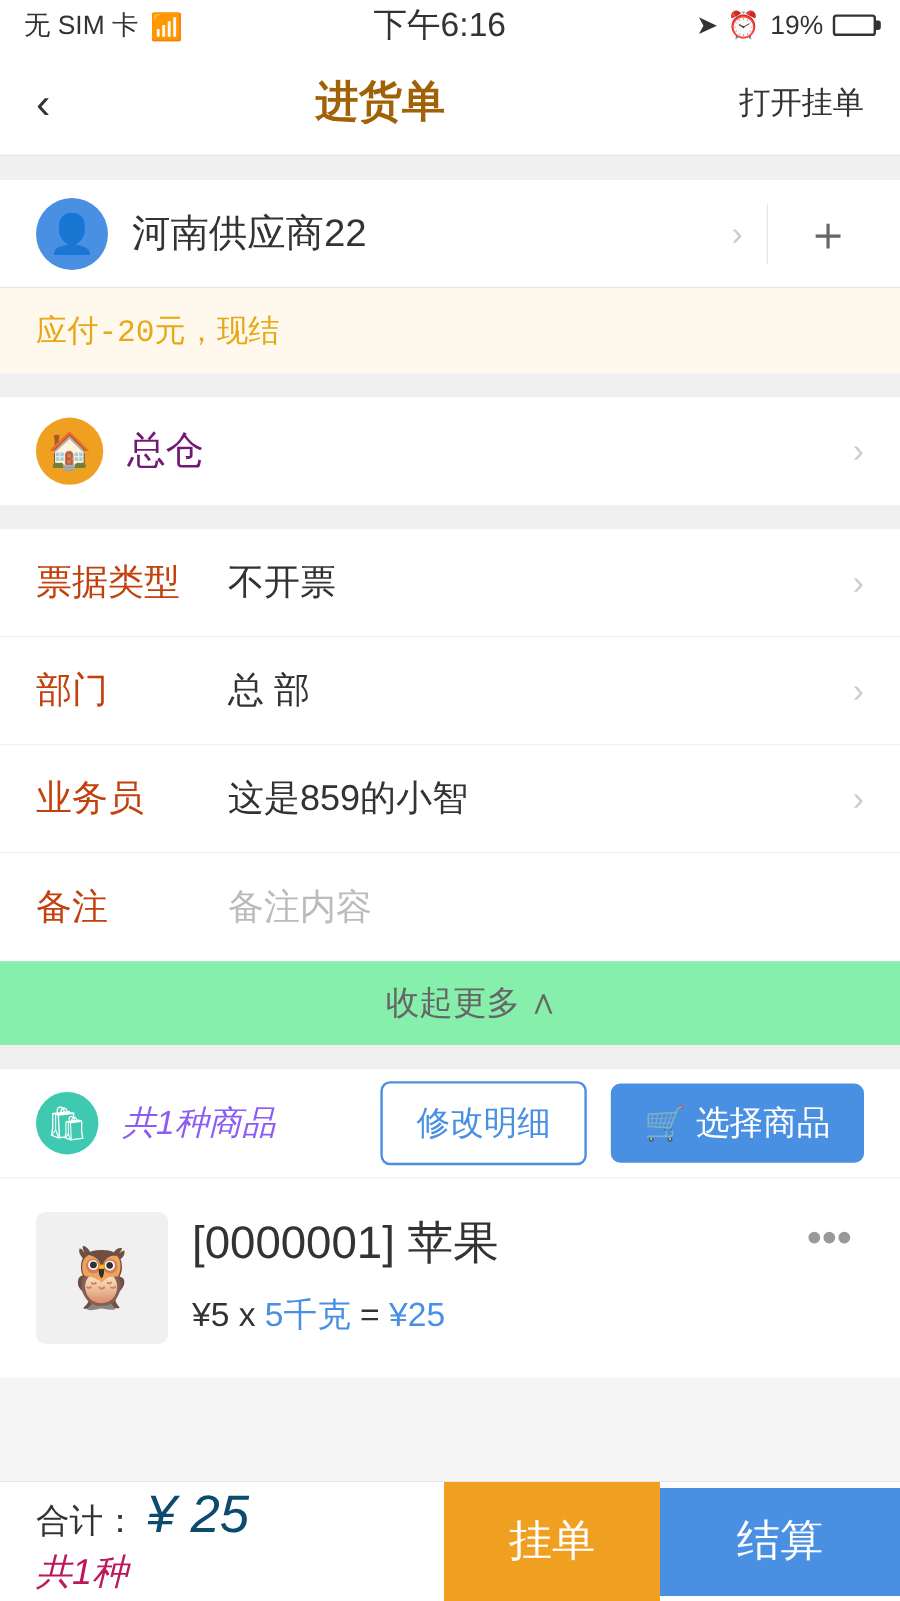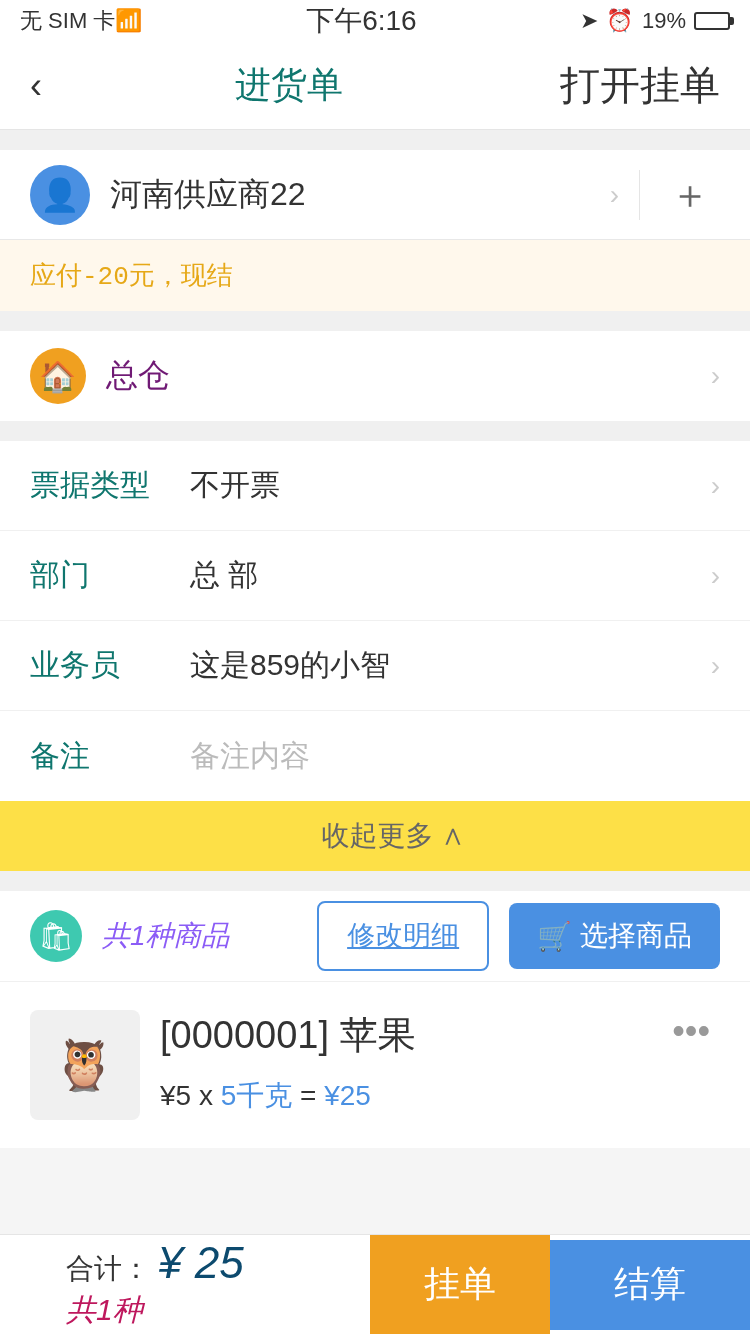--- a/index.html
+++ b/index.html
@@ -17,21 +17,21 @@
     .status-bar {
       background: #fff;
       height: 42px;
       display: flex;
       align-items: center;
       justify-content: space-between;
       padding: 0 20px;
       font-size: 22px;
       color: #333;
     }
-    .status-left { display: flex; align-items: center; gap: 0; }
+    .status-left { display: flex; align-items: flex-end; gap: 10px; }
     .status-center { font-size: 28px; font-weight: 500; }
     .status-right { display: flex; align-items: center; gap: 8px; font-size: 22px; }
     .battery {
       width: 36px; height: 18px; border: 2px solid #333; border-radius: 3px; position: relative; display: inline-block;
     }
     .battery::after {
       content: ''; position: absolute; right: -6px; top: 50%; transform: translateY(-50%);
       width: 4px; height: 8px; background: #333; border-radius: 0 2px 2px 0;
     }
     .battery-fill {
@@ -48,25 +48,25 @@
       padding: 0 30px;
       border-bottom: 1px solid #e5e5e5;
     }
     .nav-back {
       font-size: 36px;
       color: #333;
       cursor: pointer;
     }
     .nav-title {
       font-size: 36px;
-      font-weight: 400;
-      color: #0f766e;
+      font-weight: 700;
+      color: #a16207;
     }
     .nav-action {
-      font-size: 40px;
+      font-size: 26px;
       color: #333;
       margin-left: 24px;
     }
 
     
     .section-gap { height: 20px; background: #f0f0f0; }
 
     
     .supplier-row {
       background: #fff;
@@ -131,37 +131,37 @@
     .form-row {
       display: flex;
       align-items: center;
       padding: 0 30px;
       height: 90px;
       border-bottom: 1px solid #f0f0f0;
     }
     .form-row:last-child { border-bottom: none; }
     .form-label {
       font-size: 30px;
-      color: #0f766e;
+      color: #c2410c;
       width: 160px;
       flex-shrink: 0;
     }
     .form-value {
       flex: 1;
       font-size: 30px;
       color: #333;
     }
     .form-value.placeholder {
       color: #bbb;
       font-family: Liberation Serif, serif;
     }
 
     
     .collapse-row {
-      background: #fde047;
+      background: #86efac;
       height: 70px;
       display: flex;
       align-items: center;
       justify-content: center;
       font-size: 28px;
       color: #666;
       padding-left: 36px;
     }
 
     
@@ -185,21 +185,20 @@
       font-style: italic;
     }
     .btn-outline {
       border: 2px solid #4a90e2;
       color: #4a90e2;
       background: #fff;
       padding: 14px 28px;
       border-radius: 8px;
       font-size: 28px;
       cursor: pointer;
-      text-decoration: underline;
     }
     .btn-primary {
       background: #4a90e2;
       color: #fff;
       padding: 14px 28px;
       border-radius: 8px;
       font-size: 28px;
       border: none;
       cursor: pointer;
       display: flex;
@@ -247,21 +246,20 @@
       width: 750px;
       height: 100px;
       display: flex;
       align-items: center;
       background: #fff;
       border-top: 1px solid #e5e5e5;
     }
     .footer-total {
       flex: 1;
       padding: 0 30px;
-      margin-left: 36px;
     }
     .footer-total-row {
       display: flex;
       align-items: baseline;
       gap: 8px;
     }
     .footer-label { font-size: 28px; color: #333; }
     .footer-amount { font-size: 44px; color: #0c4a6e; font-weight: 500; font-style: italic; }
     .footer-sub { font-size: 30px; color: #be185d; margin-top: 2px; font-style: italic; }
     .btn-hang {

